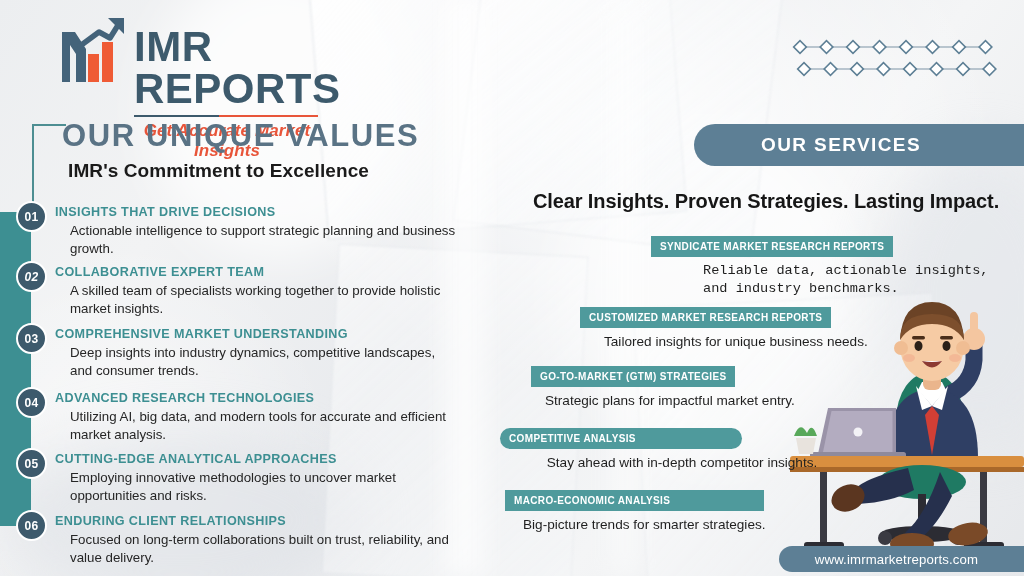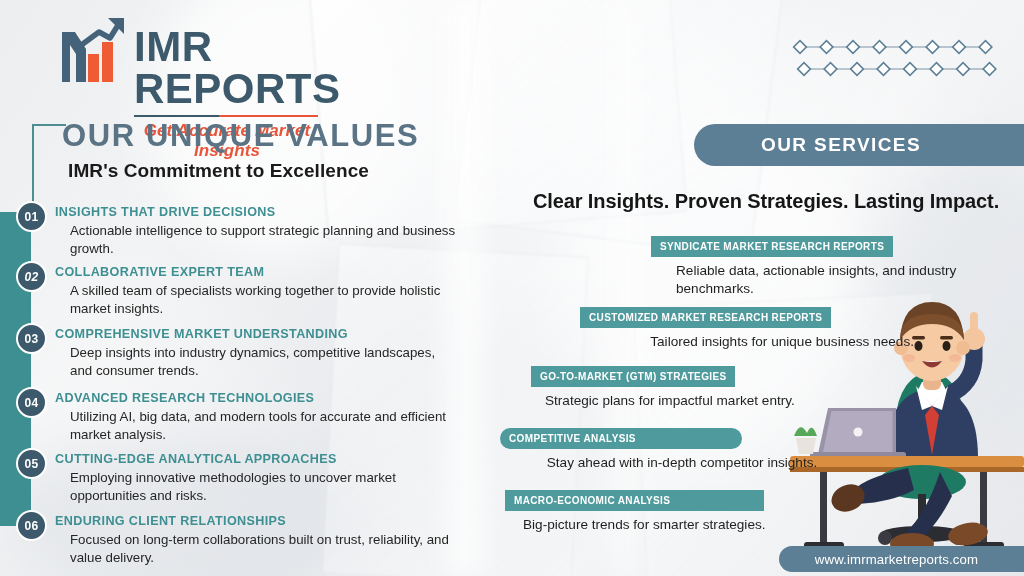--- a/index.html
+++ b/index.html
@@ -331,26 +331,26 @@
       <path d="M150 190 q-14 42 -34 60 q-10 10 2 14 q24 -10 44 -50 z" fill="#26304d"></path>
 
       <ellipse cx="58" cy="216" rx="17" ry="13" fill="#5b3620" transform="rotate(-22 58 216)"></ellipse>
       <ellipse cx="122" cy="262" rx="22" ry="11" fill="#7a4a28"></ellipse>
       <ellipse cx="178" cy="252" rx="20" ry="11" fill="#7a4a28" transform="rotate(-10 178 252)"></ellipse>
     </svg>
   </div>
 
   <div class="sitem" style="left:651px;top:236px;">
     <div class="sbadge">SYNDICATE MARKET RESEARCH REPORTS</div>
-    <div class="sdesc" style="width:300px;margin-left:25px;">Reliable data, actionable insights, and industry benchmarks.</div>
+    <div class="sdesc" style="width:300px;margin-left:52px;font-family:Liberation Mono, monospace;">Reliable data, actionable insights, and industry benchmarks.</div>
   </div>
 
   <div class="sitem" style="left:580px;top:307px;">
     <div class="sbadge">CUSTOMIZED MARKET RESEARCH REPORTS</div>
-    <div class="sdesc" style="width:310px;margin-left:24px;text-align:right;">Tailored insights for unique business needs.</div>
+    <div class="sdesc" style="width:310px;margin-left:24px;">Tailored insights for unique business needs.</div>
   </div>
 
   <div class="sitem" style="left:531px;top:366px;">
     <div class="sbadge">GO-TO-MARKET (GTM) STRATEGIES</div>
     <div class="sdesc" style="width:300px;margin-left:14px;">Strategic plans for impactful market entry.</div>
   </div>
 
   <div class="sitem" style="left:500px;top:428px;">
     <div class="sbadge" style="padding-right:106px;border-radius:12px;">COMPETITIVE ANALYSIS</div>
     <div class="sdesc" style="width:320px;margin-left:22px;text-align:center;">Stay ahead with in-depth competitor insights.</div>

